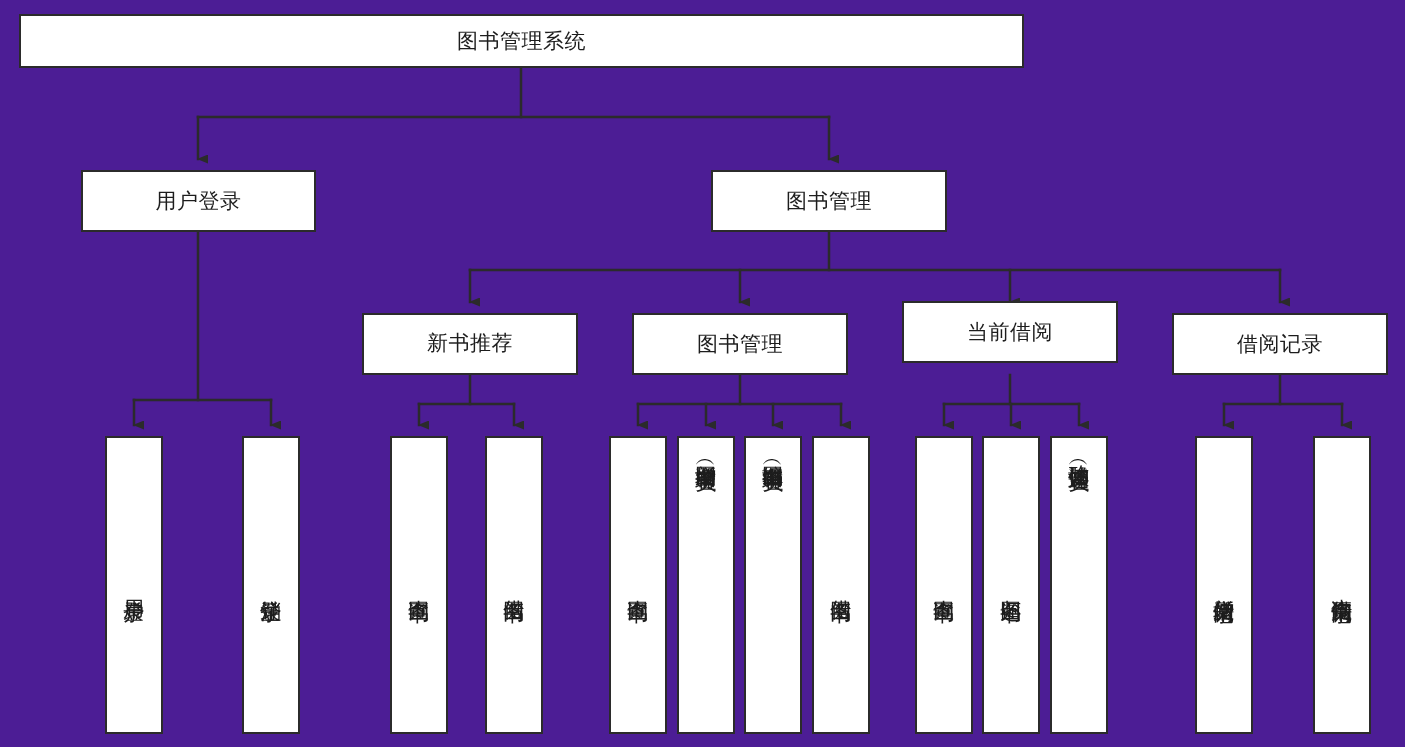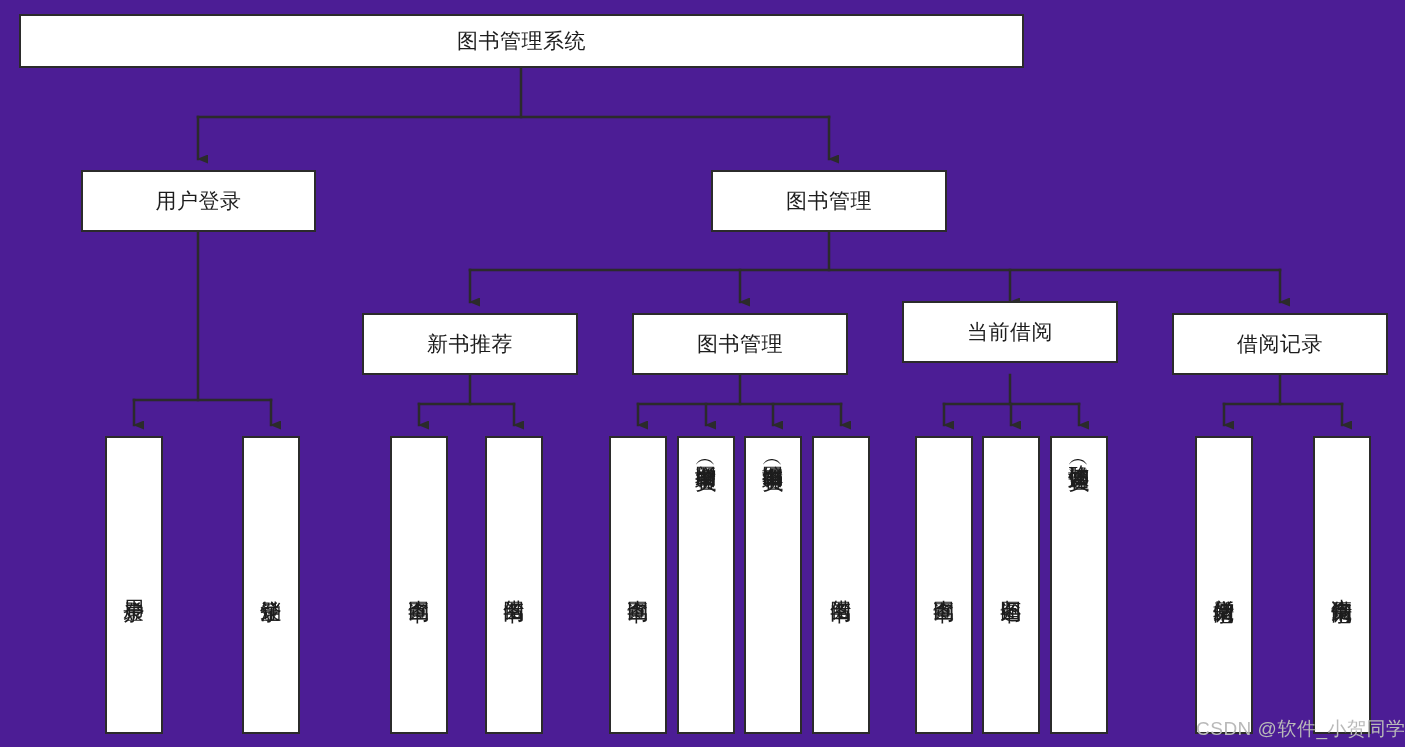--- a/index.html
+++ b/index.html
@@ -118,21 +118,21 @@
   <div id="nodes-layer">
       <div class="node-box" style="left: 19px; top: 14px; width: 1005px; height: 54px;">
         <span class="node-label-h">图书管理系统</span>
       </div>
       <div class="node-box" style="left: 81px; top: 170px; width: 235px; height: 62px;">
         <span class="node-label-h">用户登录</span>
       </div>
       <div class="node-box" style="left: 711px; top: 170px; width: 236px; height: 62px; justify-content: center;">
         <span class="node-label-h">图书管理</span>
       </div>
-      <div class="node-box" style="left: 362px; top: 313px; width: 216px; height: 62px;">
+      <div class="node-box" style="left: 362px; top: 313px; width: 216px; height: 62px; font-family: Liberation Serif, serif;">
         <span class="node-label-h">新书推荐</span>
       </div>
       <div class="node-box" style="left: 632px; top: 313px; width: 216px; height: 62px;">
         <span class="node-label-h">图书管理</span>
       </div>
       <div class="node-box" style="left: 902px; top: 301px; width: 216px; height: 62px;">
         <span class="node-label-h">当前借阅</span>
       </div>
       <div class="node-box" style="left: 1172px; top: 313px; width: 216px; height: 62px;">
         <span class="node-label-h">借阅记录</span>
@@ -171,15 +171,14 @@
         <span class="node-label-v">确认归还（管理员）</span>
       </div>
       <div class="node-box vertical centered" style="left: 1195px; top: 436px; width: 58px; height: 298px;">
         <span class="node-label-v">新增借阅记录</span>
       </div>
       <div class="node-box vertical centered" style="left: 1313px; top: 436px; width: 58px; height: 298px;">
         <span class="node-label-v">查询借阅记录</span>
       </div>
     </div>
 
-  <div class="watermark" style="left: 1196px; top: 716px; color: rgb(185, 185, 185);">CSDN @软件_小贺同学</div>
 
 </div>
 
 </body></html>

